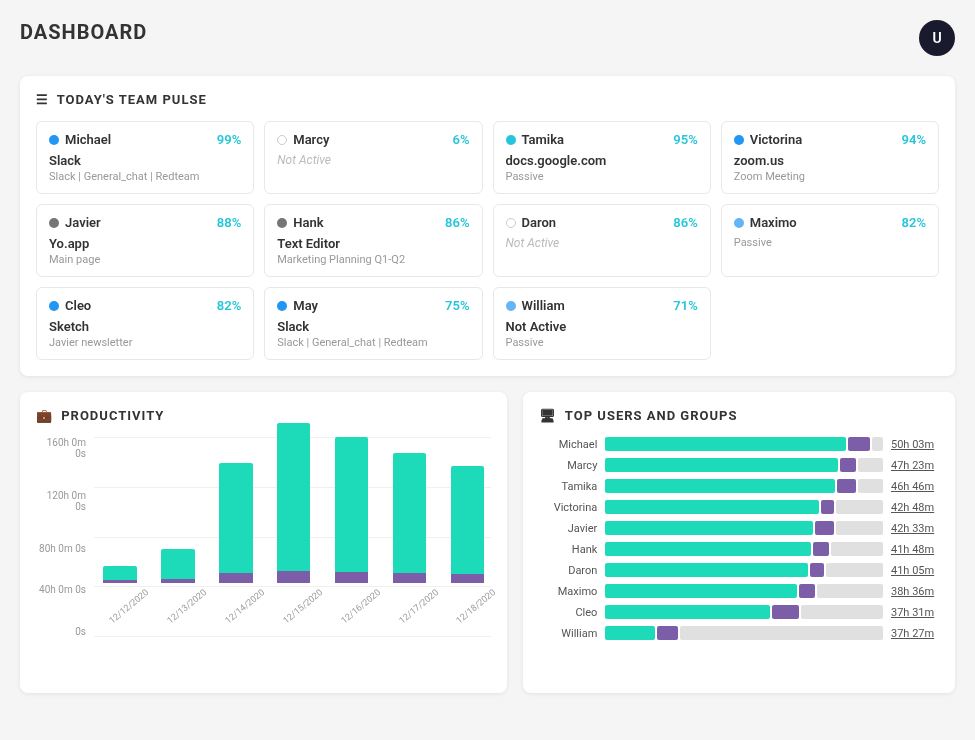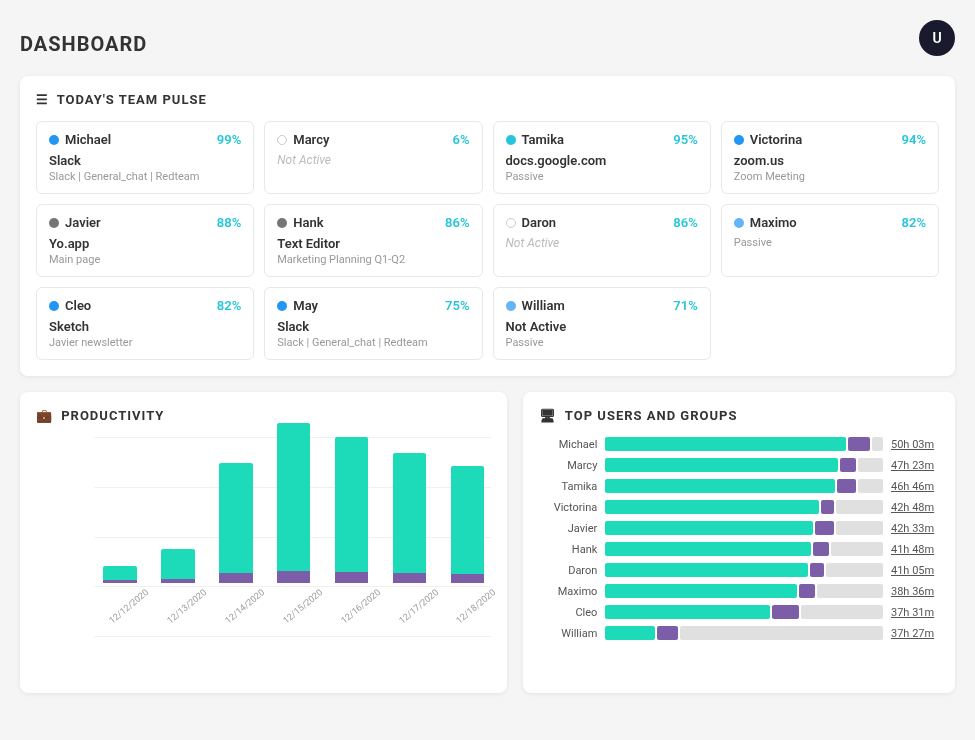--- a/index.html
+++ b/index.html
@@ -6,21 +6,21 @@
     body {
       font-family: -apple-system, BlinkMacSystemFont, 'Segoe UI', Roboto, sans-serif;
       background: #f5f5f5;
       color: #333;
       padding: 20px;
       min-height: 740px;
     }
     .header {
       display: flex;
       justify-content: space-between;
-      align-items: flex-end;
+      align-items: flex-start;
       margin-bottom: 20px;
       gap: 30px;
     }
     .dashboard-title {
       font-size: 20px;
       font-weight: 700;
       letter-spacing: 1px;
     }
     .avatar {
       width: 36px; height: 36px;
@@ -367,20 +367,27 @@
     </div>
 </div>
 
 <div class="bottom-row">
   <div class="card">
     <div class="section-title">
       <span>💼</span>
       <span>PRODUCTIVITY</span>
     </div>
     <div style="position:relative; height:240px;">
+      <div class="y-axis" id="y-axis">
+          <div class="y-label">160h 0m 0s</div>
+          <div class="y-label">120h 0m 0s</div>
+          <div class="y-label">80h 0m 0s</div>
+          <div class="y-label">40h 0m 0s</div>
+          <div class="y-label">0s</div>
+        </div>
       <div class="chart-grid-lines">
         <div class="grid-line"></div>
         <div class="grid-line"></div>
         <div class="grid-line"></div>
         <div class="grid-line"></div>
         <div class="grid-line"></div>
       </div>
       <div class="prod-chart" id="prod-chart" style="height:200px;">
           <div class="bar-group">
     <div class="bar-stack" style="height:160px;">

